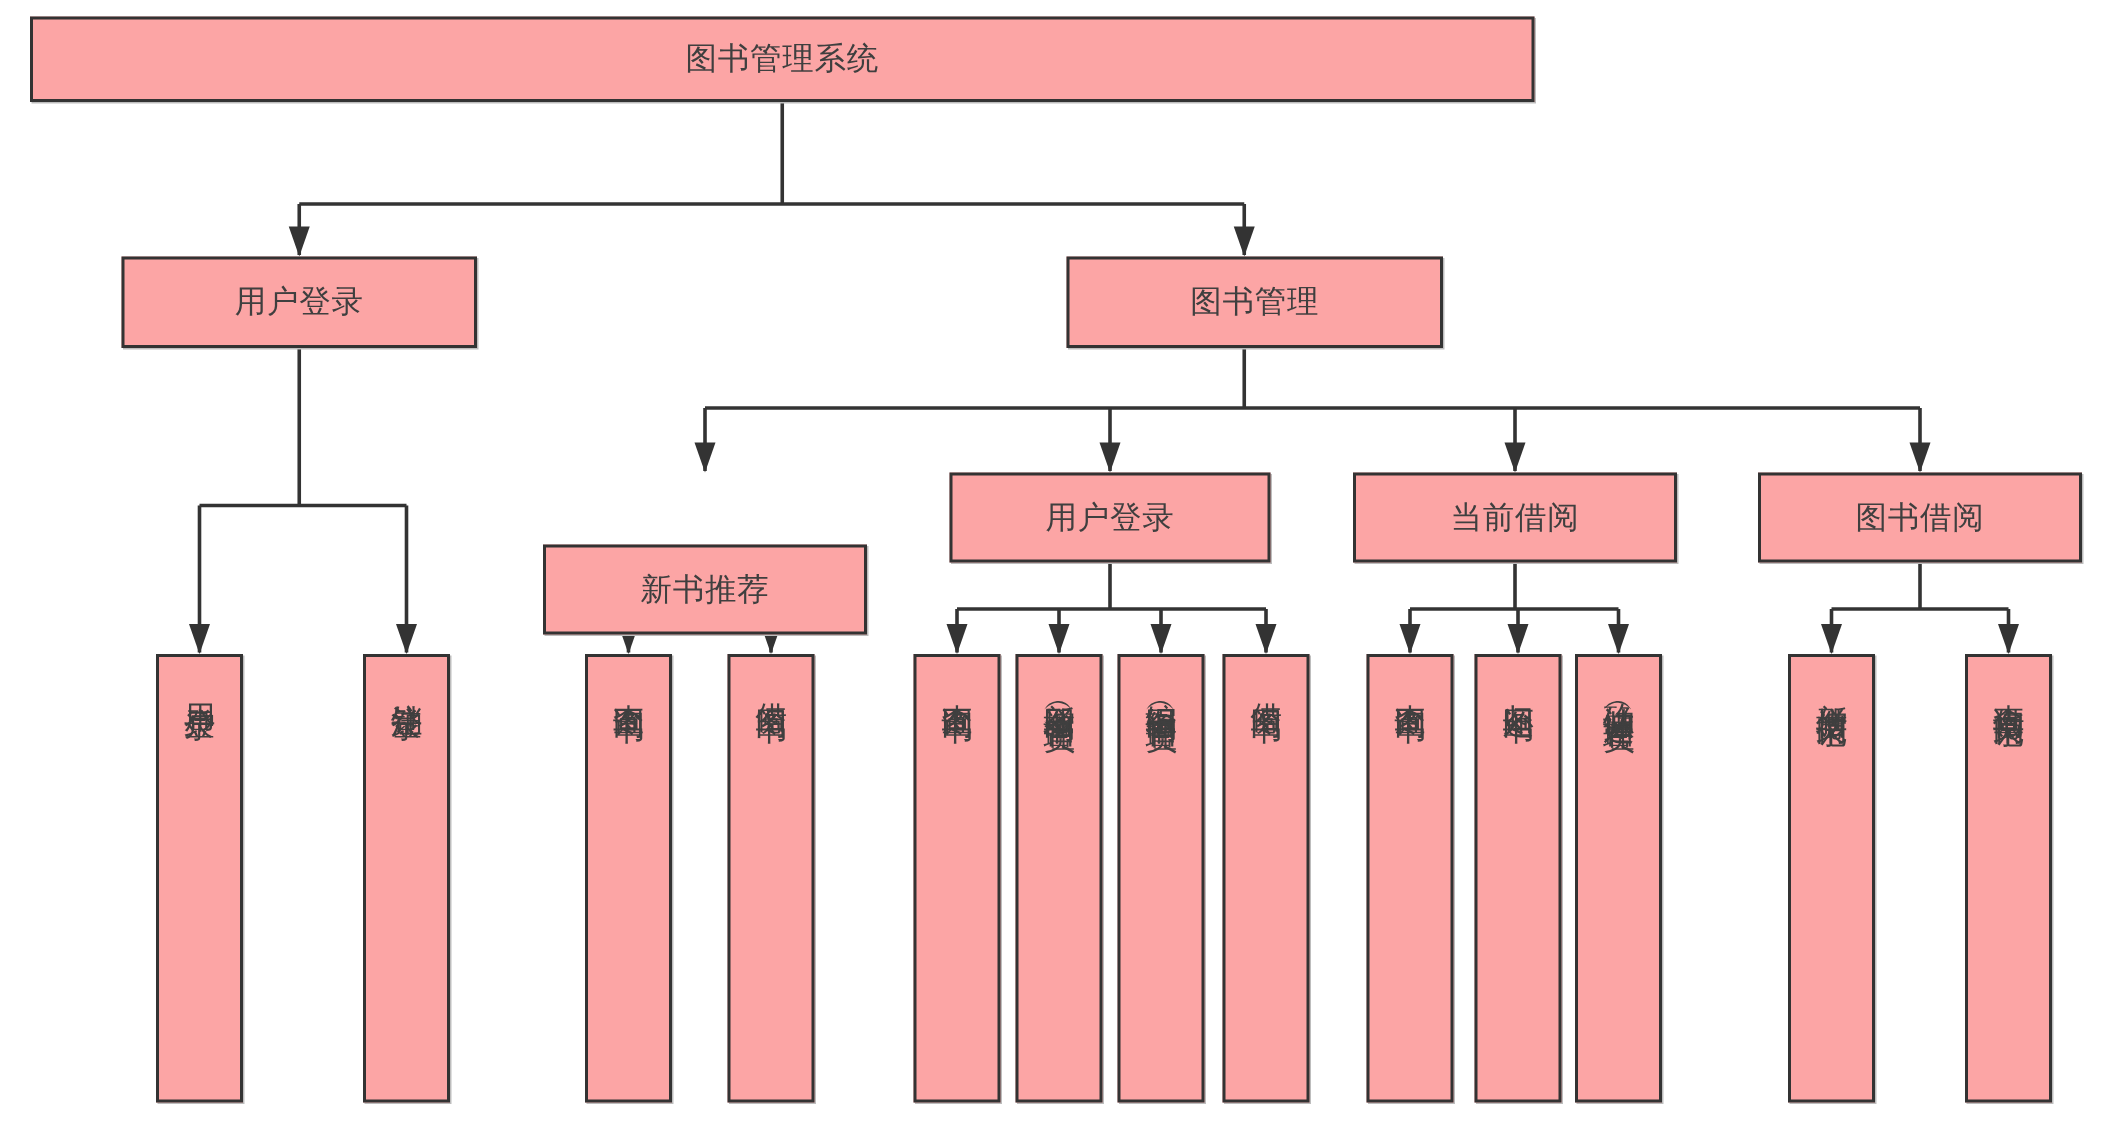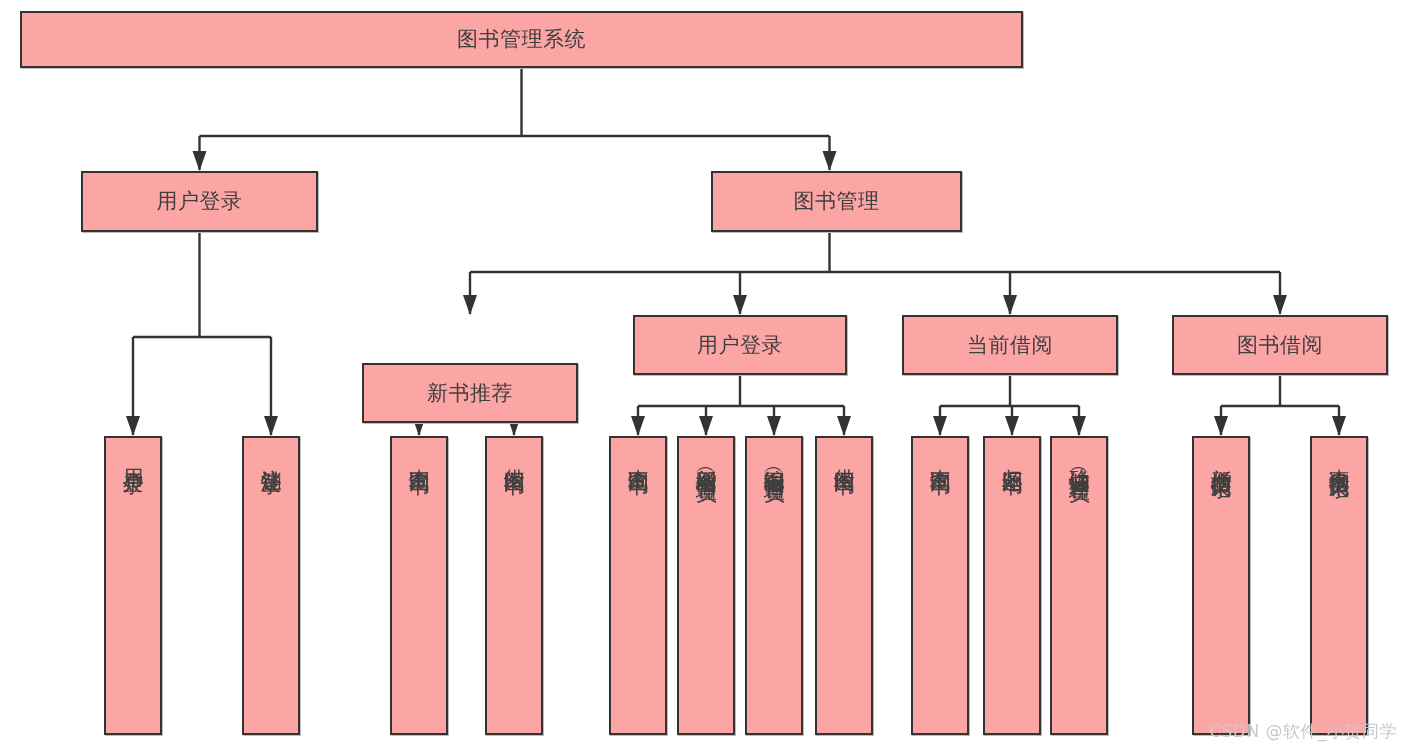--- a/index.html
+++ b/index.html
@@ -202,15 +202,14 @@
         <span class="node-label">确认归还（管理员）</span>
       </div>
       <div class="node leaf" style="left: 1192px; top: 436px; width: 58px; height: 299px;">
         <span class="node-label">新增借阅记录</span>
       </div>
       <div class="node leaf" style="left: 1310px; top: 436px; width: 58px; height: 299px;">
         <span class="node-label">查询借阅记录</span>
       </div>
     </div>
 
-  <div id="watermark">CSDN @软件_小贺同学</div>
 
 </div>
 
 </body></html>

